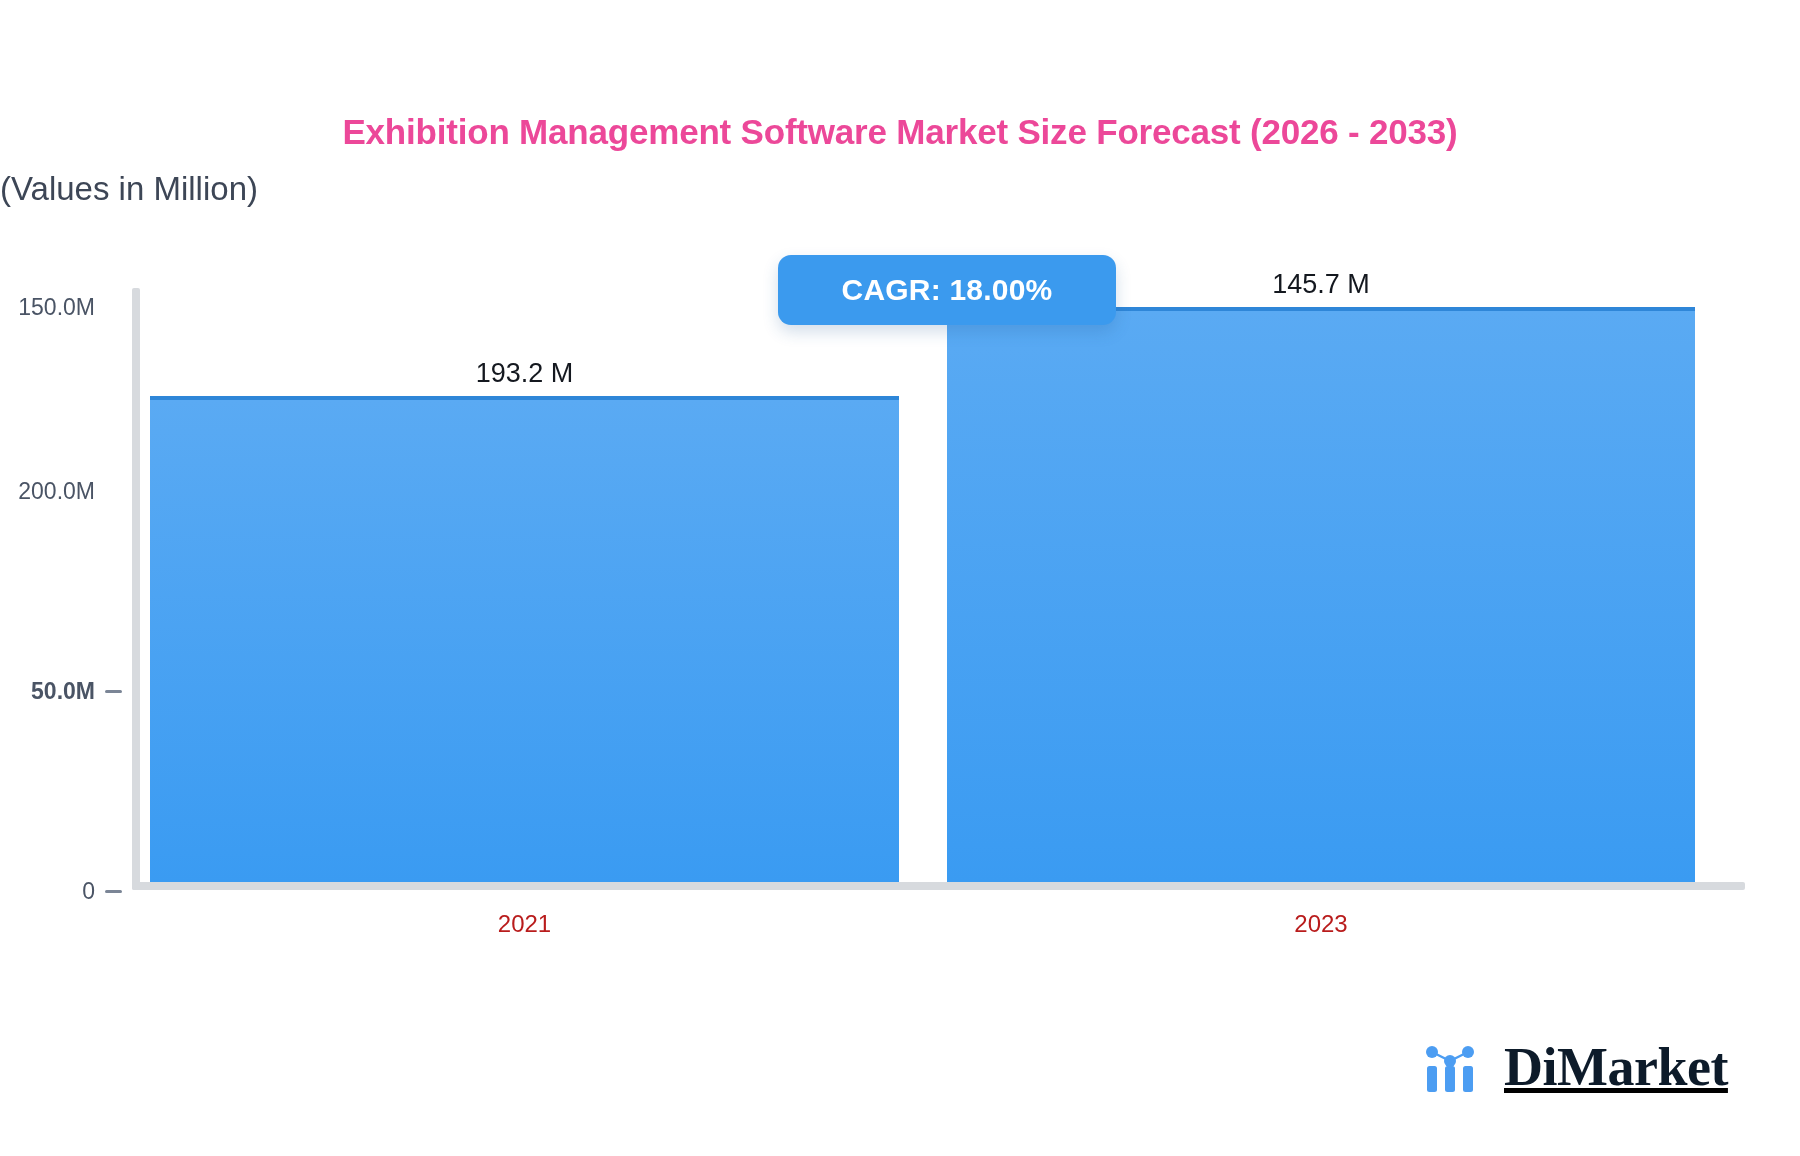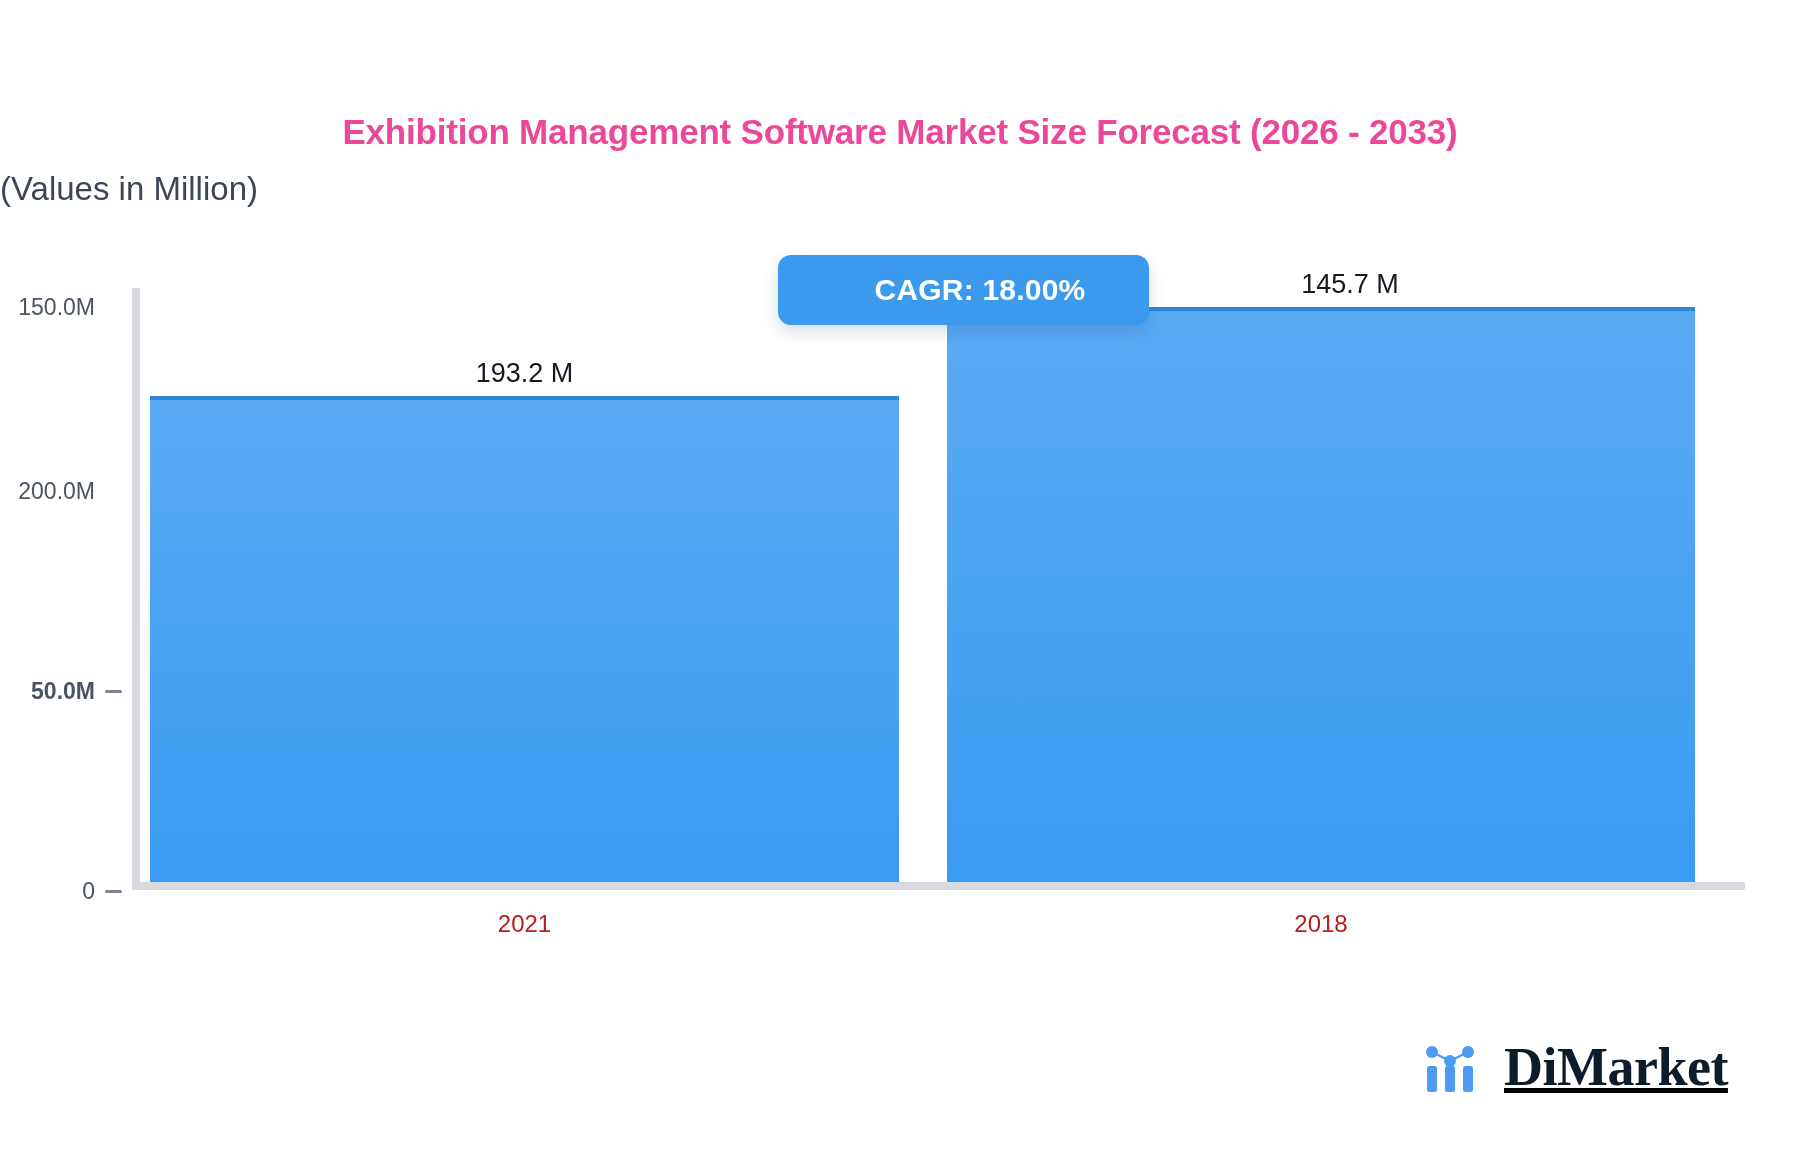--- a/index.html
+++ b/index.html
@@ -122,21 +122,20 @@
     left: 778px;
     top: 255px;
     width: 338px;
     height: 70px;
     background: #3b9aee;
     border-radius: 13px;
     box-shadow: 0 7px 16px rgba(33, 90, 150, 0.20);
     display: flex;
     align-items: center;
     justify-content: center;
-    padding-left: 33px;
   }
   .cagr-text {
     color: #ffffff;
     font-size: 30px;
     font-weight: 600;
     letter-spacing: 0.2px;
     white-space: nowrap;
   }
 
   
@@ -186,22 +185,22 @@
     <div class="ytick-dash" style="left:105px; top:690px;"></div>
 
     <div class="ytick-label" style="top:878px;">0</div>
     <div class="ytick-dash" style="left:105px; top:890px;"></div>
 
     <div class="bar" style="left:150px; top:396px; width:749px; height:486px;"></div>
     <div class="bar-value" style="left:150px; top:358px; width:749px;">193.2 M</div>
     <div class="xtick-label" style="left:150px; width:749px;">2021</div>
 
     <div class="bar" style="left:947px; top:307px; width:748px; height:575px;"></div>
-    <div class="bar-value" style="left:976px; top:269px; width:748px;">145.7 M</div>
-    <div class="xtick-label" style="left:947px; width:748px;">2018</div>
+    <div class="bar-value" style="left:947px; top:269px; width:748px;">145.7 M</div>
+    <div class="xtick-label" style="left:947px; width:748px;">2023</div>
 
   </div>
 
   <div class="cagr-badge">
     <span class="cagr-text">CAGR: 18.00%</span>
   </div>
 
   <div class="logo">
     <span>
       <svg class="logo-icon" viewBox="0 0 52 50" xmlns="http://www.w3.org/2000/svg">

